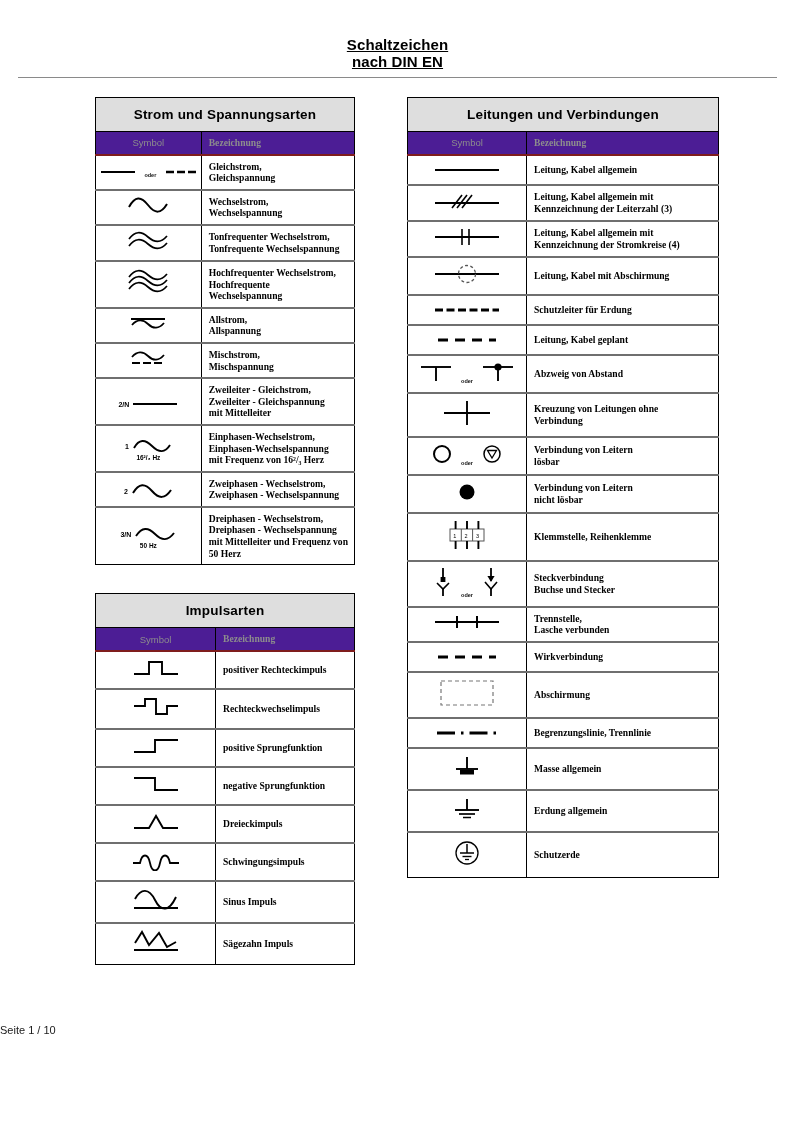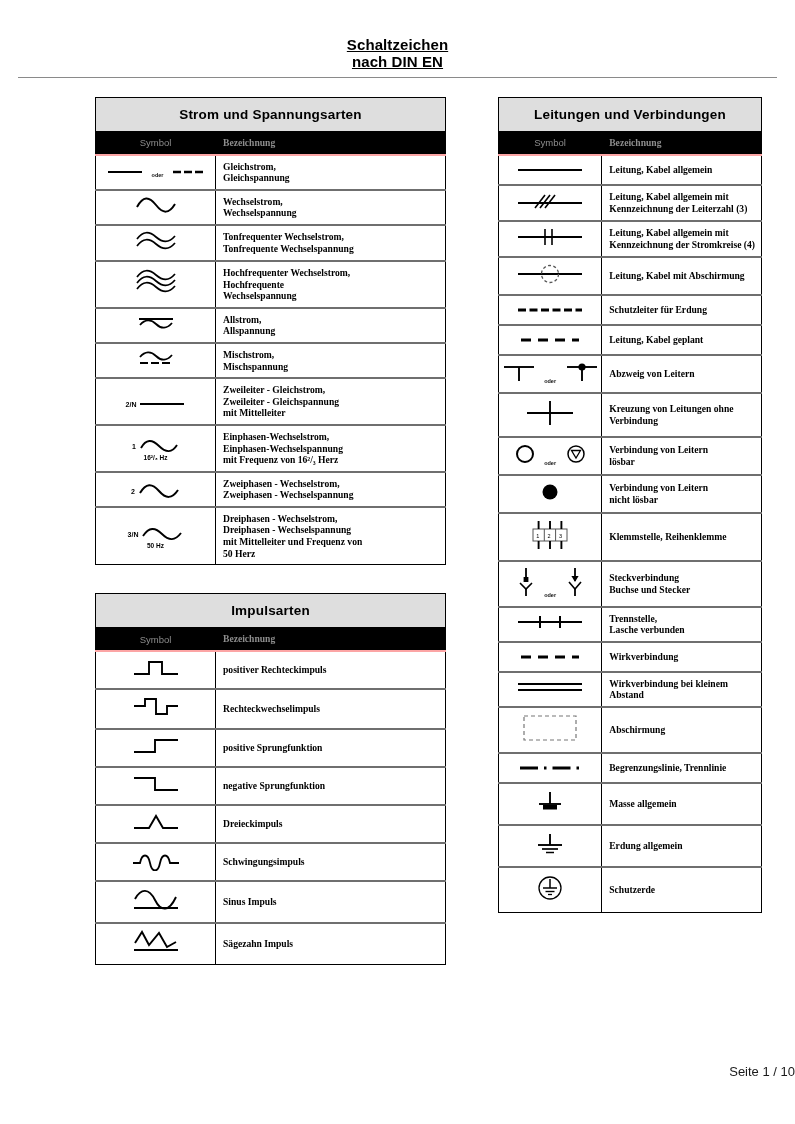--- a/index.html
+++ b/index.html
@@ -34,25 +34,25 @@
     border-top: 1px solid #8a8a8a;
   }
 
   
   .columns {
     display: flex;
     align-items: flex-start;
     padding: 19px 0 0 0;
   }
   .col-left {
-    width: 351px;
+    width: 260px;
     margin-left: 95px;
   }
   .col-right {
-    width: 264px;
+    width: 312px;
     margin-left: 52px;
   }
 
   
   .tbl {
     border: 1px solid #000000;
     border-collapse: collapse;
     width: 100%;
     background: #ffffff;
   }
@@ -65,26 +65,26 @@
     background: #dedede;
     border-bottom: 1px solid #000;
     text-align: center;
     font-size: 13.5px;
     font-weight: bold;
     padding: 9px 4px 9px 4px;
     letter-spacing: 0.2px;
   }
 
   .tbl-subhead td {
-    background: #000000;
+    background: #4c1d95;
     color: #8d8d8d;
     font-size: 9.5px;
     font-weight: normal;
     padding: 7px 0 7px 7px;
-    border-bottom: 2px solid #fca5a5;
+    border-bottom: 2px solid #7f1d1d;
   }
   .tbl-subhead td.c-sym {
     border-right: 1px solid #000;
   }
 
   .tbl tr.datarow td {
     border-bottom: 2px solid #6f6f6f;
     vertical-align: middle;
   }
   .tbl tr.datarow:last-child td {
@@ -147,23 +147,23 @@
     font-weight: bold;
     margin-top: 1px;
     line-height: 1;
   }
 
   
   .footer {
     position: absolute;
     left: 0;
     right: 0;
-    top: 1064px;
-    text-align: right;
-    font-size: 13px;
+    top: 1024px;
+    text-align: left;
+    font-size: 11px;
     color: #1a1a1a;
   }
 </style>
 </head>
 <body>
 
 <div class="page-head">
   <div class="title-line">Schaltzeichen</div>
   <div class="title-line">nach DIN EN</div>
 </div>
@@ -581,21 +581,21 @@
           <span class="oder">oder</span>
           <span class="sym">
             <svg width="34" height="22" viewBox="0 0 34 22">
               <line x1="2" y1="6" x2="32" y2="6" stroke="#000" stroke-width="1.9"></line>
               <line x1="17" y1="6" x2="17" y2="20" stroke="#000" stroke-width="1.9"></line>
               <circle cx="17" cy="6" r="3.6" fill="#000"></circle>
             </svg>
           </span>
         </td>
         <td class="c-desc">
-              <span class="ln">Abzweig von Leitern</span>
+              <span class="ln">Abzweig von Abstand</span>
             </td>
       </tr>
 
       <tr class="datarow">
         <td class="c-sym">
           <span class="sym">
             <svg width="54" height="28" viewBox="0 0 54 28">
               <line x1="4" y1="14" x2="50" y2="14" stroke="#000" stroke-width="1.9"></line>
               <line x1="27" y1="2" x2="27" y2="26" stroke="#000" stroke-width="1.9"></line>
             </svg>
@@ -714,34 +714,20 @@
             <svg width="64" height="10" viewBox="0 0 64 10">
                   <line x1="3" y1="5" x2="61" y2="5" stroke="#000" stroke-width="3" stroke-dasharray="10 7"></line>
                 </svg>
           </span>
         </td>
         <td class="c-desc">
               <span class="ln">Wirkverbindung</span>
             </td>
       </tr>
 
-      <tr class="datarow">
-        <td class="c-sym">
-          <span class="sym">
-            <svg width="70" height="14" viewBox="0 0 70 14">
-              <line x1="3" y1="4" x2="67" y2="4" stroke="#000" stroke-width="2.2"></line>
-              <line x1="3" y1="10" x2="67" y2="10" stroke="#000" stroke-width="2.2"></line>
-            </svg>
-          </span>
-        </td>
-        <td class="c-desc">
-          <span class="ln">Wirkverbindung bei kleinem</span>
-          <span class="ln">Abstand</span>
-        </td>
-      </tr>
 
       <tr class="datarow">
         <td class="c-sym">
           <span class="sym">
             <svg width="60" height="30" viewBox="0 0 60 30">
               <rect x="4" y="3" width="52" height="24" fill="none" stroke="#777" stroke-width="1.2" stroke-dasharray="4 3"></rect>
             </svg>
           </span>
         </td>
         <td class="c-desc">

